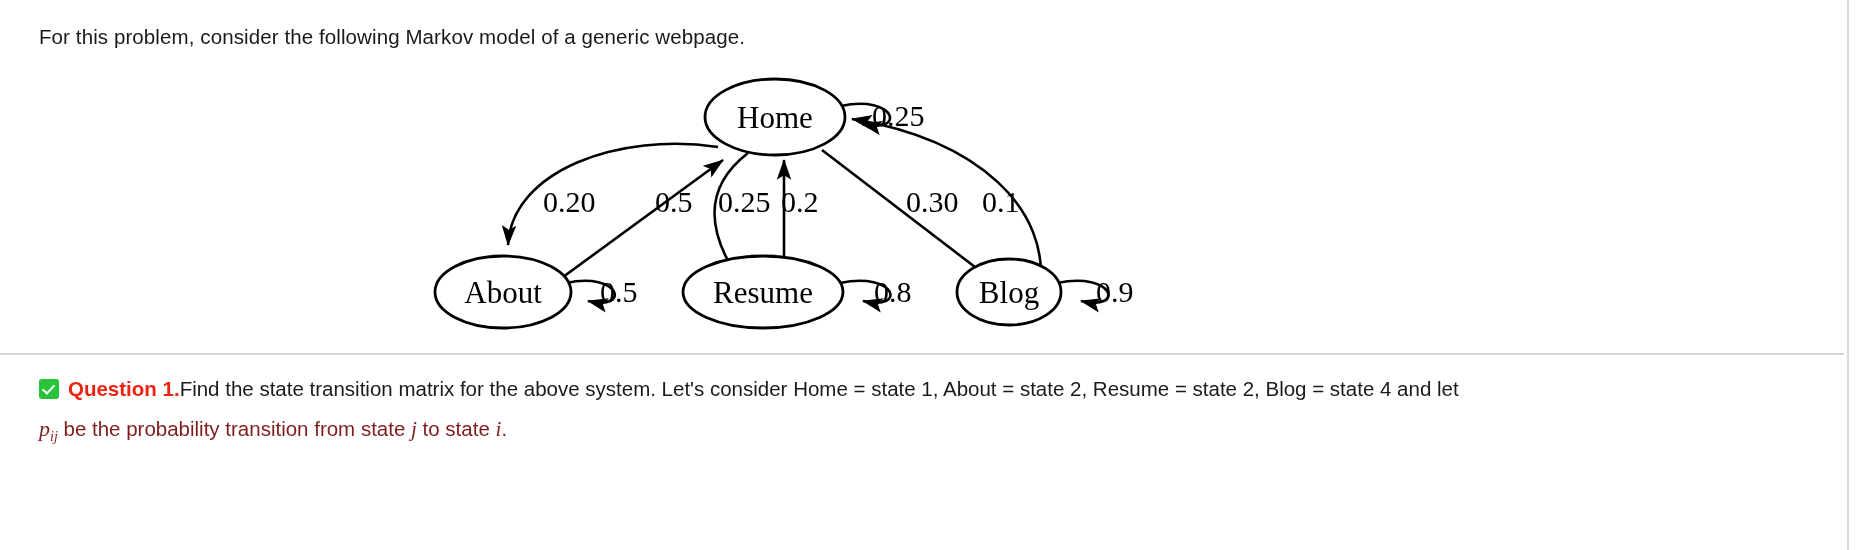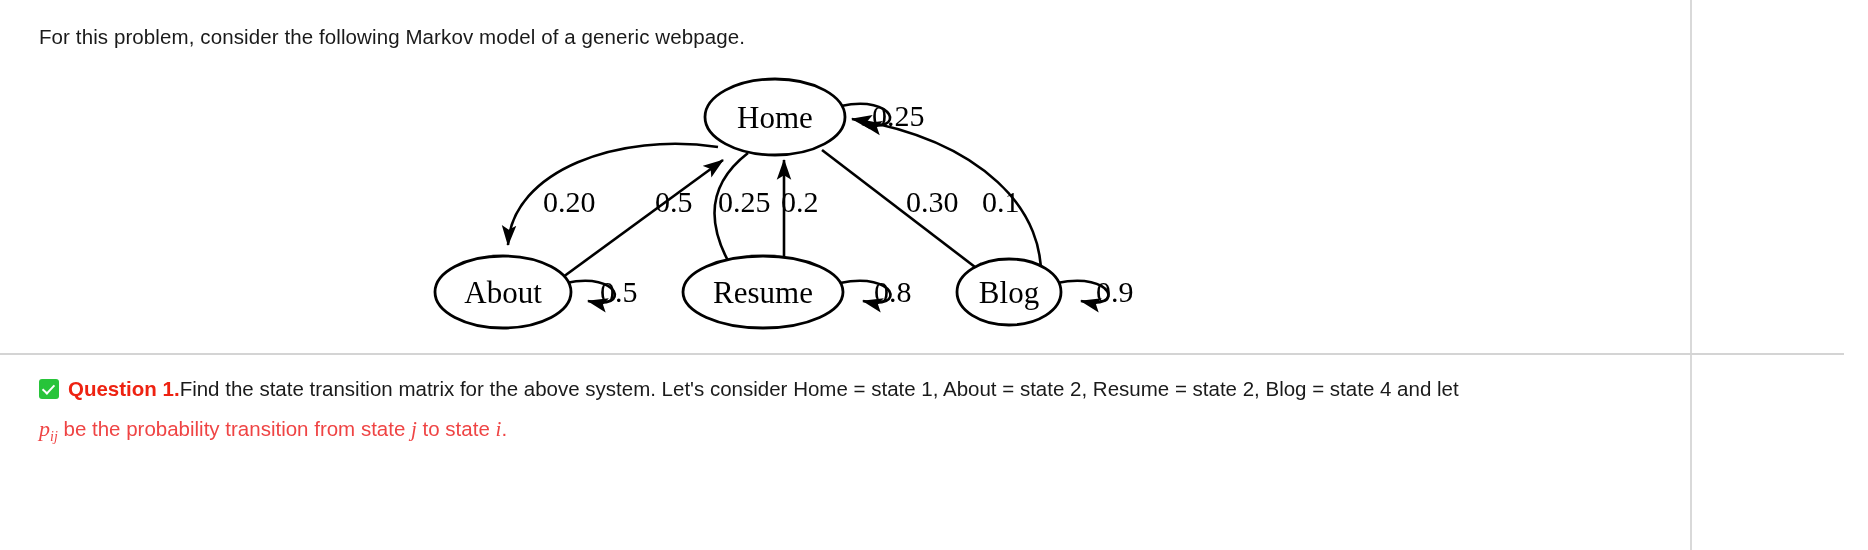--- a/index.html
+++ b/index.html
@@ -10,21 +10,21 @@
   body {
     width: 1868px;
     height: 550px;
     font-family: "Liberation Sans", sans-serif;
     color: #000000;
     position: relative;
     overflow: hidden;
   }
   .page {
     position: relative;
-    width: 1692px;
+    width: 1849px;
     height: 550px;
     box-sizing: border-box;
     border-right: 2px solid #d9d9d9;
   }
   .intro-text {
     position: absolute;
     left: 39px;
     top: 24px;
     font-size: 20.5px;
     line-height: 26px;
@@ -98,21 +98,21 @@
     transform: rotate(43deg);
   }
   .q-label {
     color: #ee2211;
     font-weight: bold;
   }
   .q-line2 {
     margin-top: 12px;
     font-size: 20.5px;
     line-height: 28px;
-    color: #ef4444;
+    color: #7f1d1d;
     white-space: nowrap;
   }
   .mathvar {
     font-family: "Liberation Serif", serif;
     font-style: italic;
     font-size: 22px;
   }
   .mathvar sub {
     font-size: 14px;
     font-style: italic;

